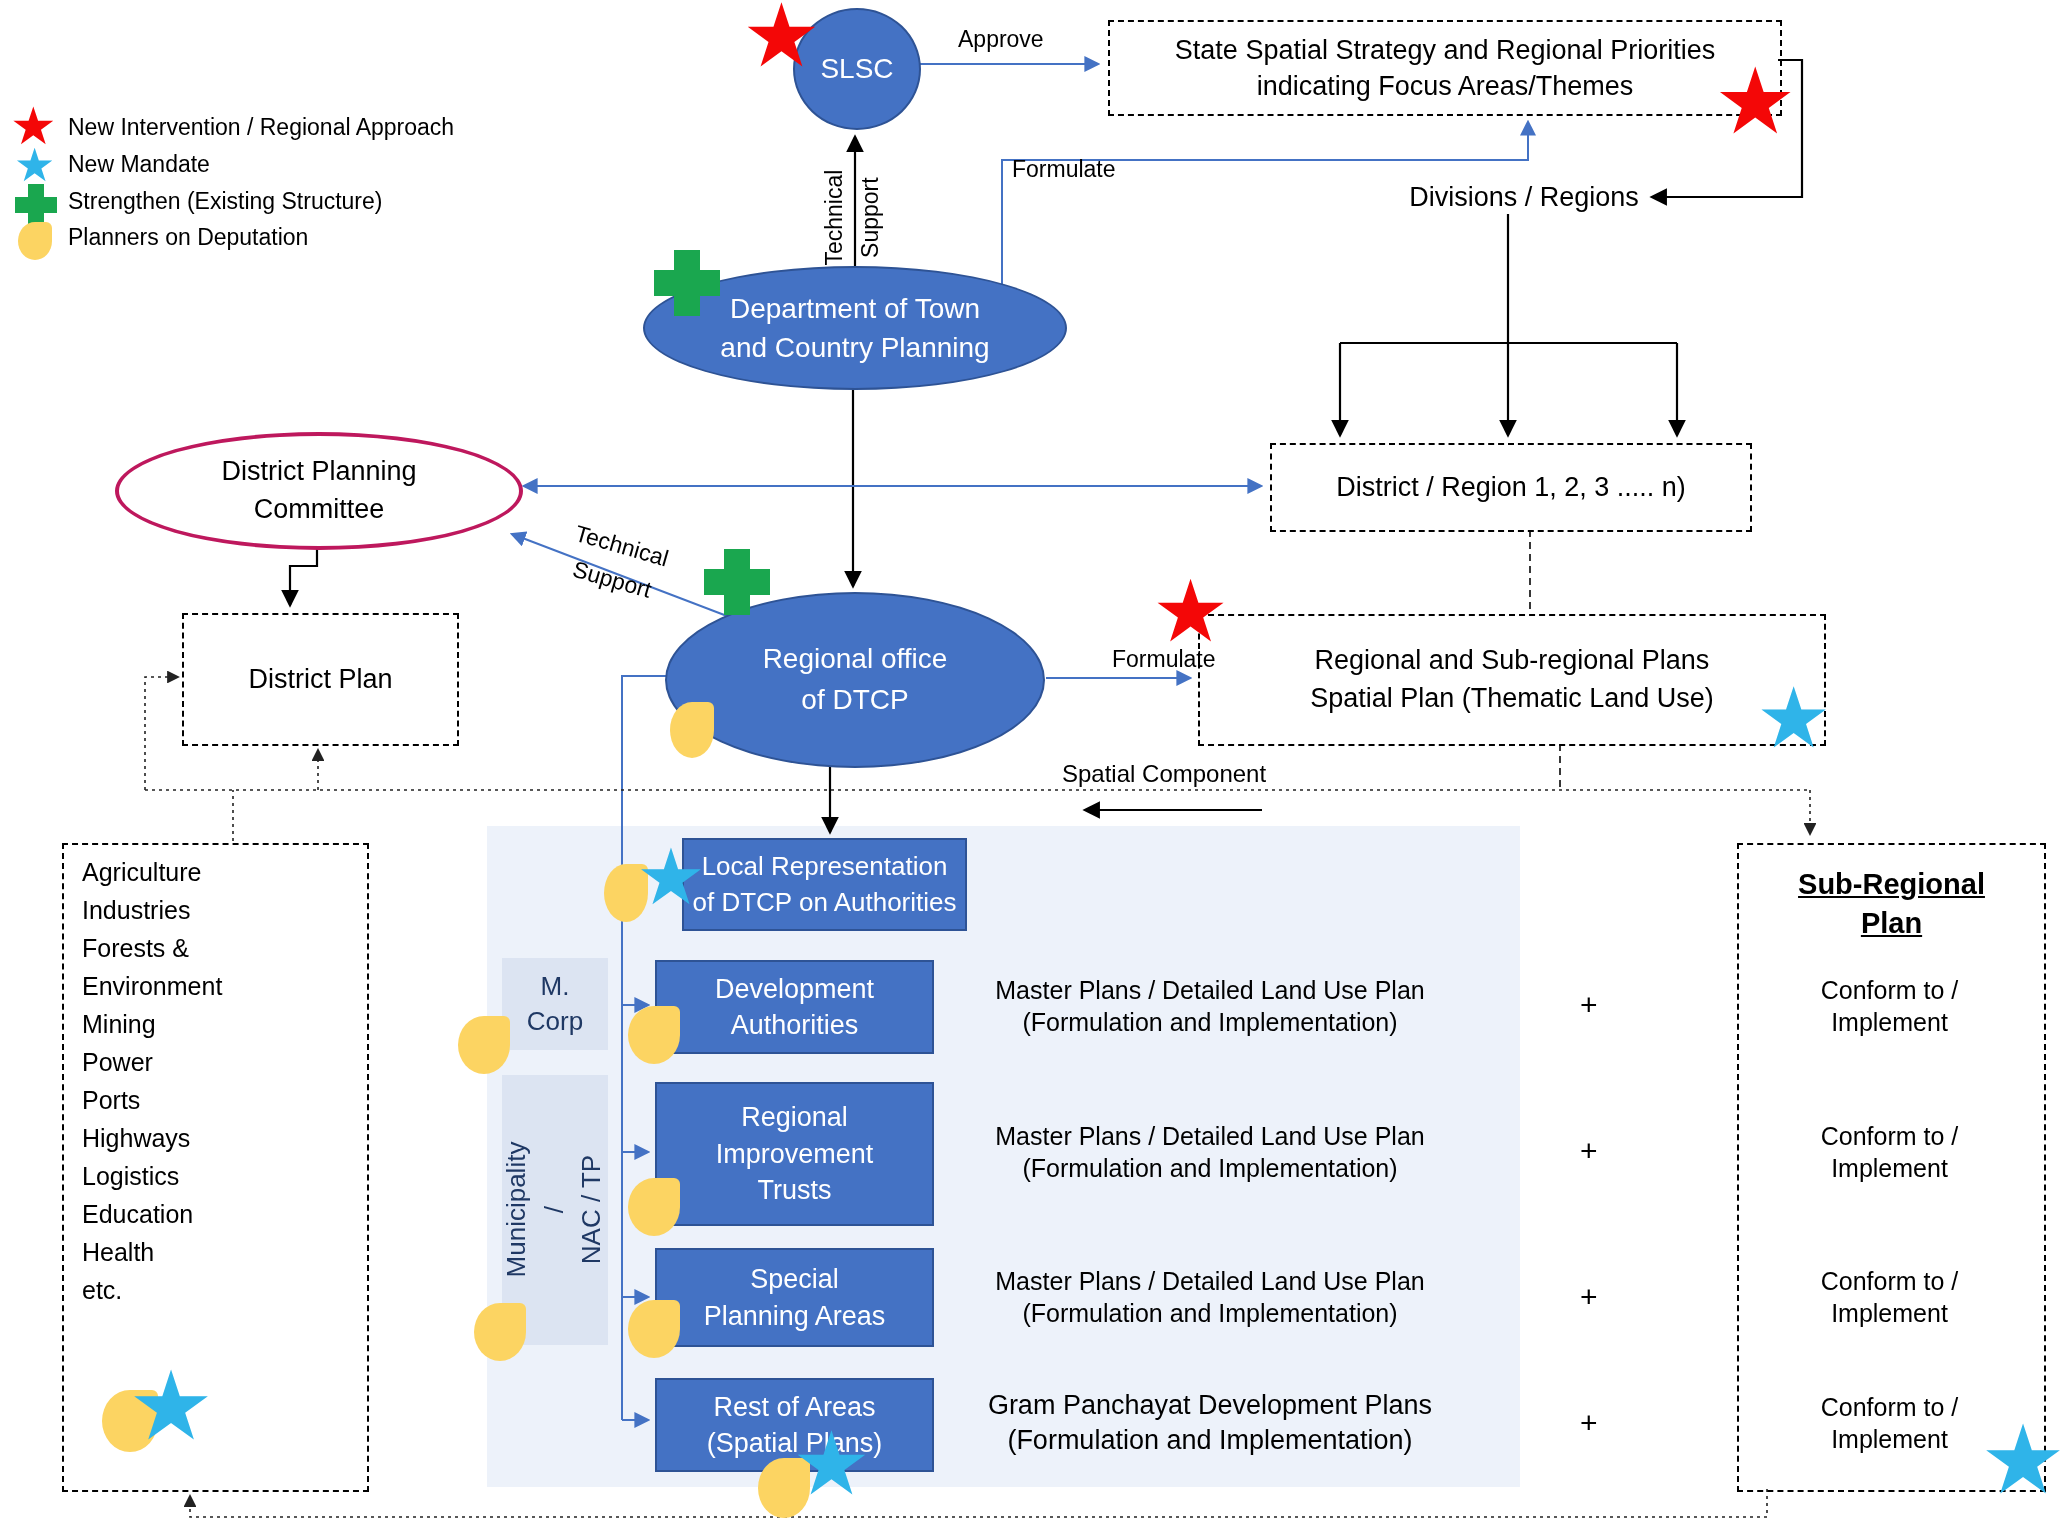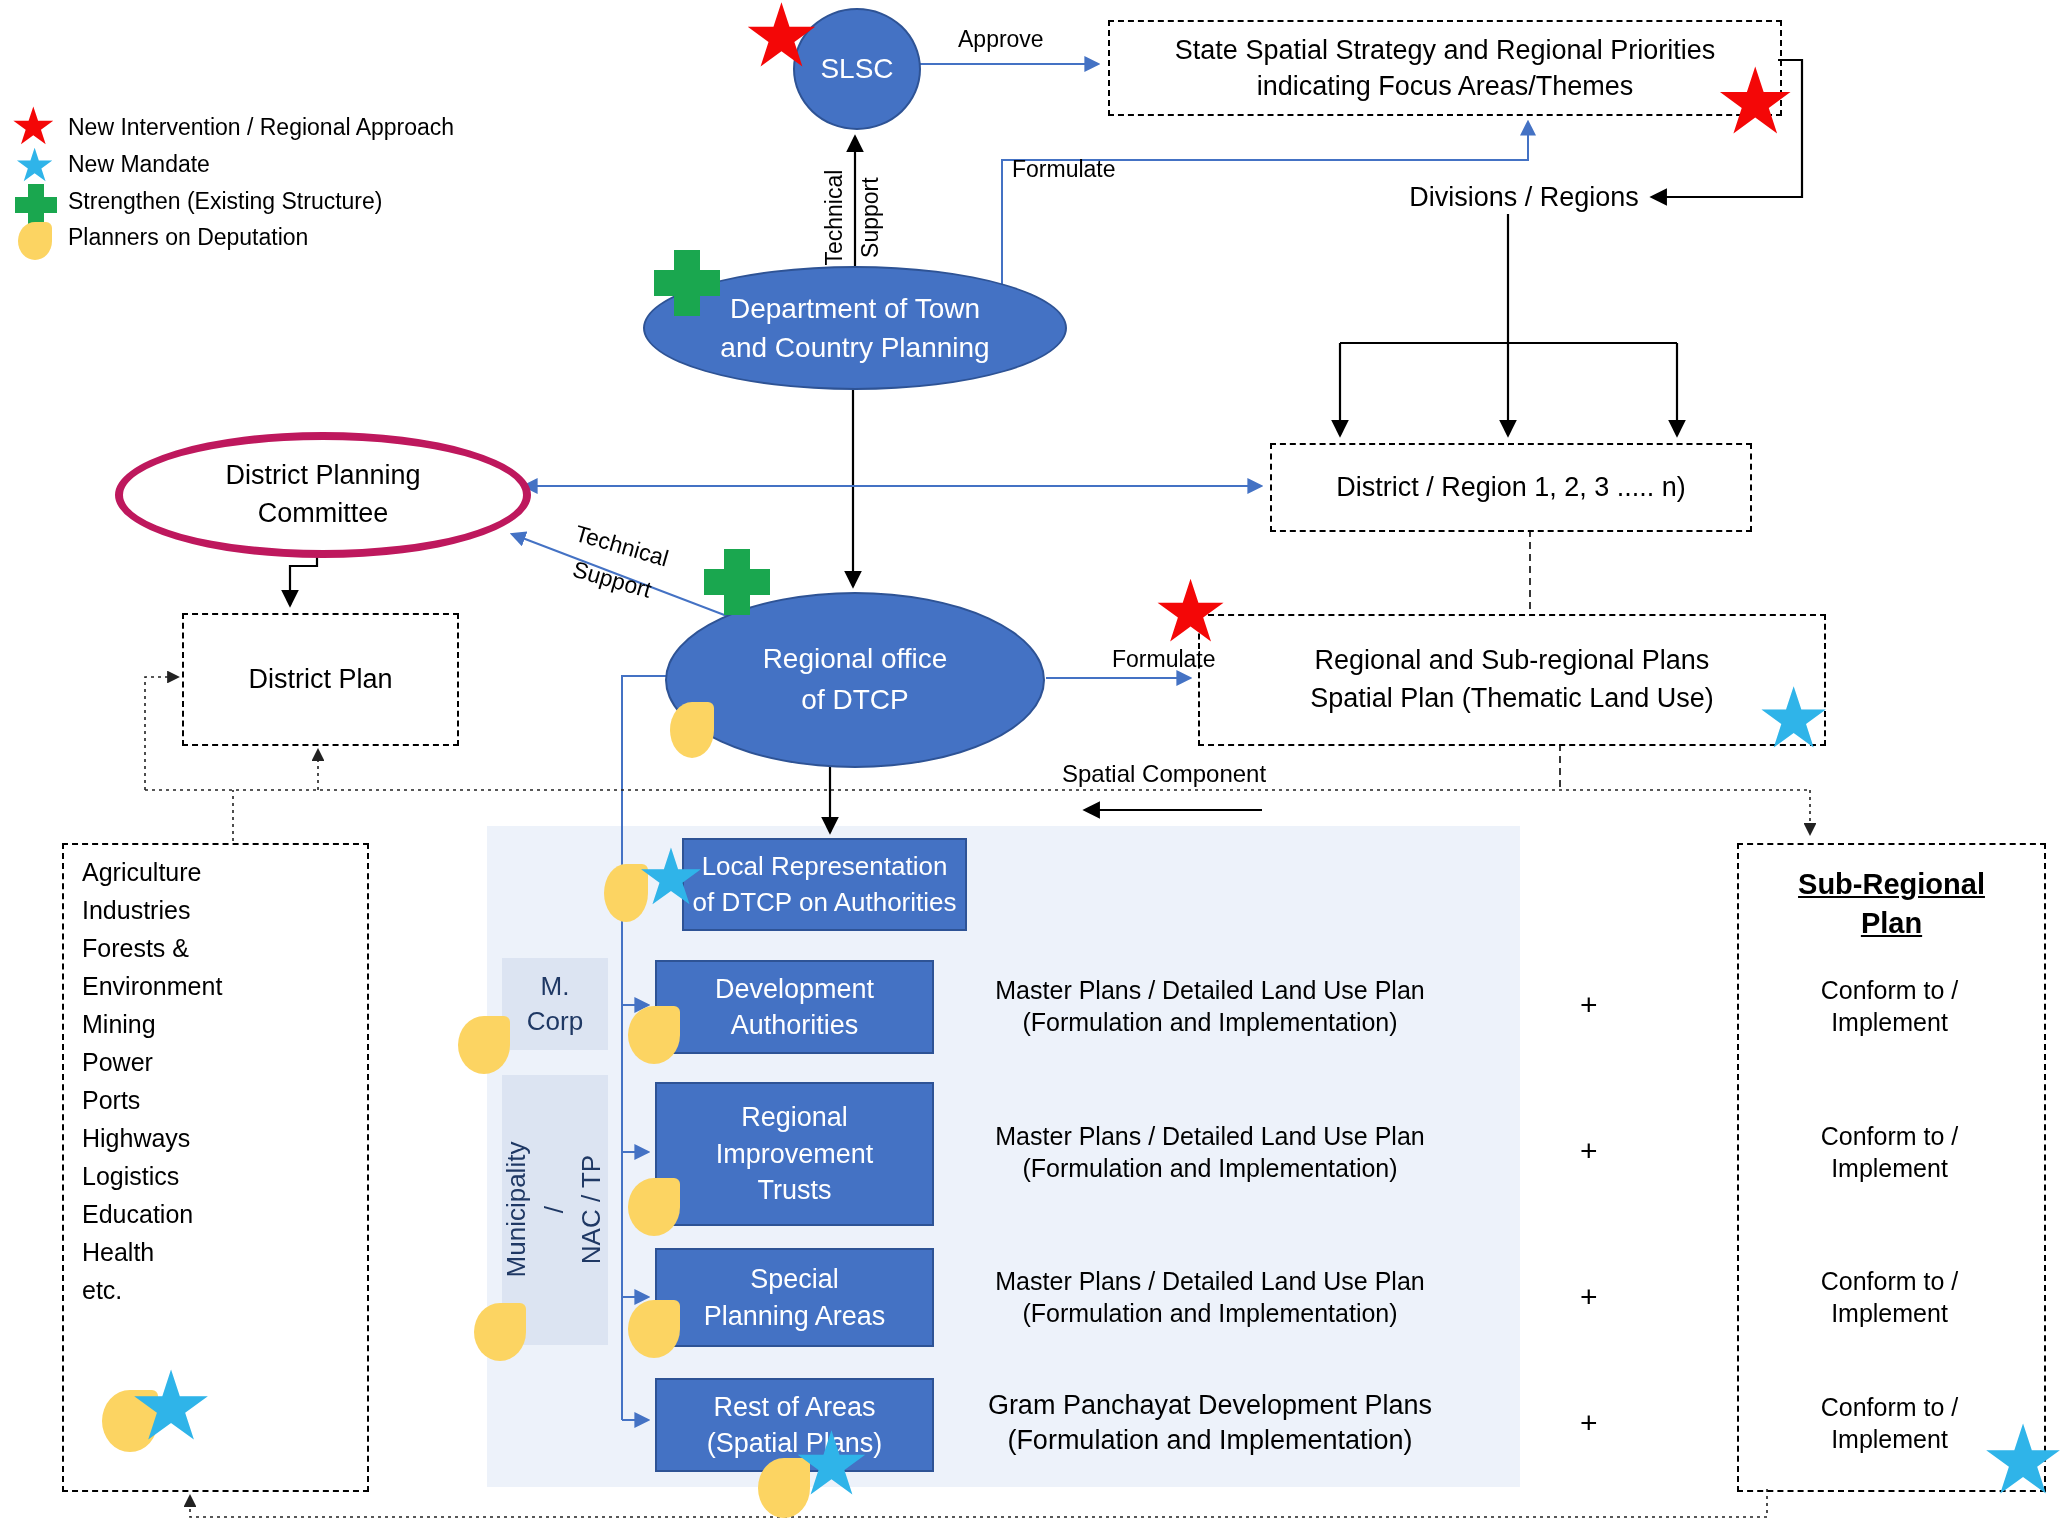--- a/index.html
+++ b/index.html
@@ -3,21 +3,21 @@
 <meta charset="utf-8">
 <style>
   html,body{margin:0;padding:0;background:#fff;}
   #canvas{position:relative;width:2069px;height:1526px;background:#fff;
           font-family:"Liberation Sans",sans-serif;color:#000;overflow:hidden;}
   .abs{position:absolute;}
   .bind{white-space:pre-line;}
   .center{display:flex;align-items:center;justify-content:center;text-align:center;}
   .ellipse{border-radius:50%;}
   .blue-node{background:#4472c4;border:2px solid #2e5395;color:#fff;}
-  .white-node{background:#fff;border:8px solid #be185d;color:#000;}
+  .white-node{background:#fff;border:4px solid #be185d;color:#000;}
   .dashed-box{border:2px dashed #000;background:transparent;color:#000;}
   .blue-box{background:#4472c4;border:2px solid #2e5395;color:#fff;}
   .light-box{background:#dce4f2;color:#1f3864;}
   .panel{background:#edf2fa;}
   .star{position:absolute;line-height:1;font-family:"DejaVu Sans",sans-serif;}
   .star.red{color:#f40707;}
   .star.blue{color:#2fb4e9;}
   .drop{position:absolute;background:#fcd462;border-radius:50% 6px 50% 50%;}
   .plus-shape{position:absolute;}
   .plus-shape i{position:absolute;background:#1aa74f;display:block;}

